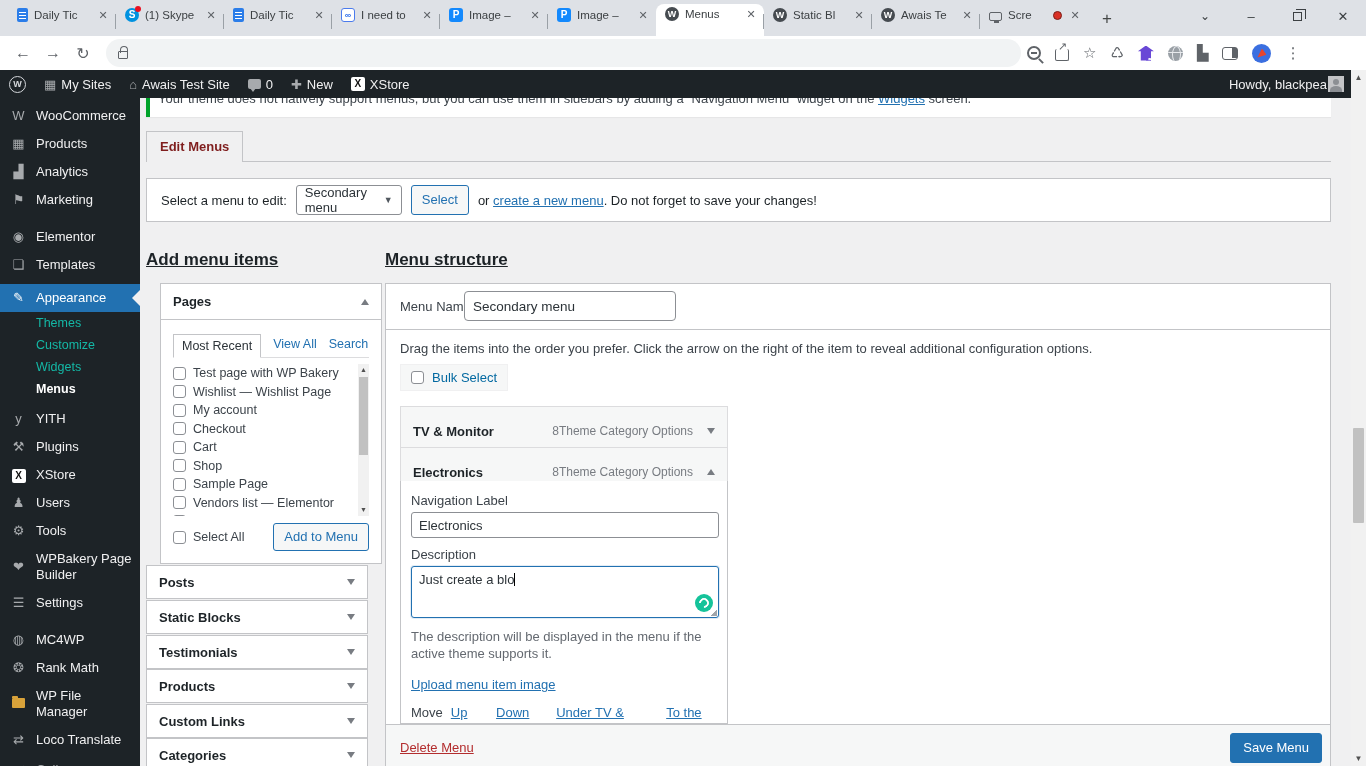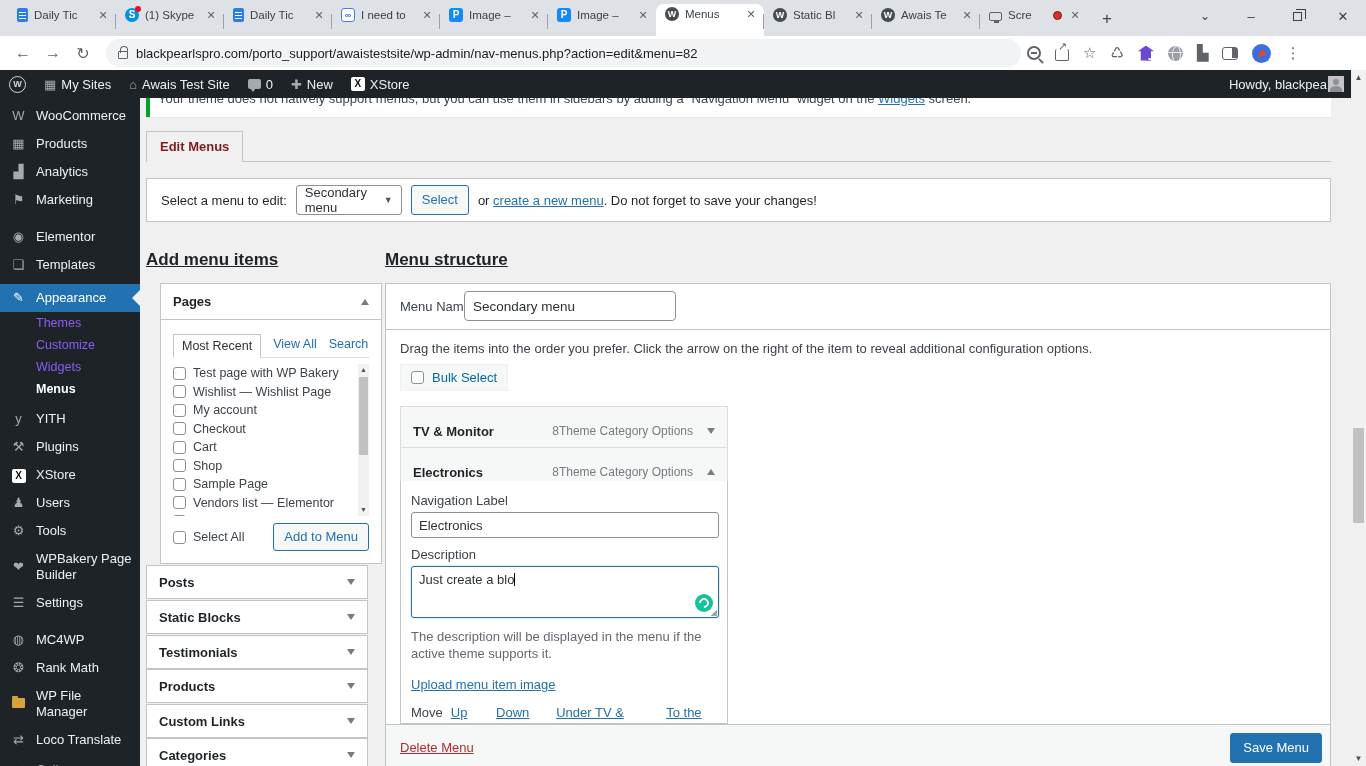--- a/index.html
+++ b/index.html
@@ -73,21 +73,21 @@
   .ab-avatar::after { content:""; position:absolute; left:2px; top:10px; width:12px; height:8px; border-radius:50% 50% 0 0; background:#8c8f94; }
 
   
   .wpsidebar { position:absolute; left:0; top:98px; width:140px; height:668px; background:#1d2327; color:#f0f0f1; font-size:13px; padding-top:4px; }
   .sb-item { display:flex; align-items:center; gap:9px; padding:6px 8px 6px 10px; line-height:16px; }
   .sb-ic { width:17px; flex:0 0 17px; text-align:center; color:#a7aaad; font-size:13px; }
   .sb-gap { height:9px; }
   .sb-active { background:#2271b1; color:#fff; position:relative; }
   .sb-active .sb-ic { color:#fff; }
   .sb-active::after { content:""; position:absolute; right:0; top:50%; margin-top:-8px; border-top:8px solid transparent; border-bottom:8px solid transparent; border-right:8px solid #f0f0f1; }
-  .sb-sub { padding:4px 8px 4px 36px; color:#8b5cf6; font-size:12.5px; }
+  .sb-sub { padding:4px 8px 4px 36px; color:#14b8a6; font-size:12.5px; }
   .sb-sub.current { color:#fff; font-weight:bold; }
   .sb-collapse { color:#a7aaad; }
   .folder-ic { display:inline-block; width:13px; height:10px; background:#d8a23a; border-radius:1px; position:relative; }
   .folder-ic::before { content:""; position:absolute; left:0; top:-2px; width:6px; height:2px; background:#d8a23a; border-radius:1px 1px 0 0; }
 
   
   .content { position:absolute; left:140px; top:98px; width:1211px; height:668px; background:#f0f0f1; overflow:hidden; }
   .notice { position:absolute; left:6px; top:0; right:20px; height:19px; background:#fff; border-left:4px solid #00a32a; box-shadow:0 1px 1px rgba(0,0,0,.04); overflow:hidden; font-size:13px; color:#3c434a; }
   .notice .inner { margin:-7px 0 0 8px; white-space:nowrap; }
   a.wplink { color:#2271b1; text-decoration:underline; }
@@ -222,21 +222,20 @@
       <span class="wc">✕</span>
     </div>
   </div>
 
   <div class="toolbar">
     <span class="nav-ic" style="margin-left:8px">←</span>
     <span class="nav-ic">→</span>
     <span class="nav-ic">↻</span>
     <div class="omnibox">
       <span class="lock"></span>
-      <span class="url">blackpearlspro.com/porto_support/awaistestsite/wp-admin/nav-menus.php?action=edit&amp;menu=82</span>
     </div>
     <div class="tb-icons">
       <span class="zoomout"></span>
       <span class="share-ic"></span>
       <span class="tbi">☆</span>
       <span class="tbi">♺</span>
       <span class="ext52">
           <span class="badge52">52</span>
         </span>
       <span class="globe-ic"></span>

